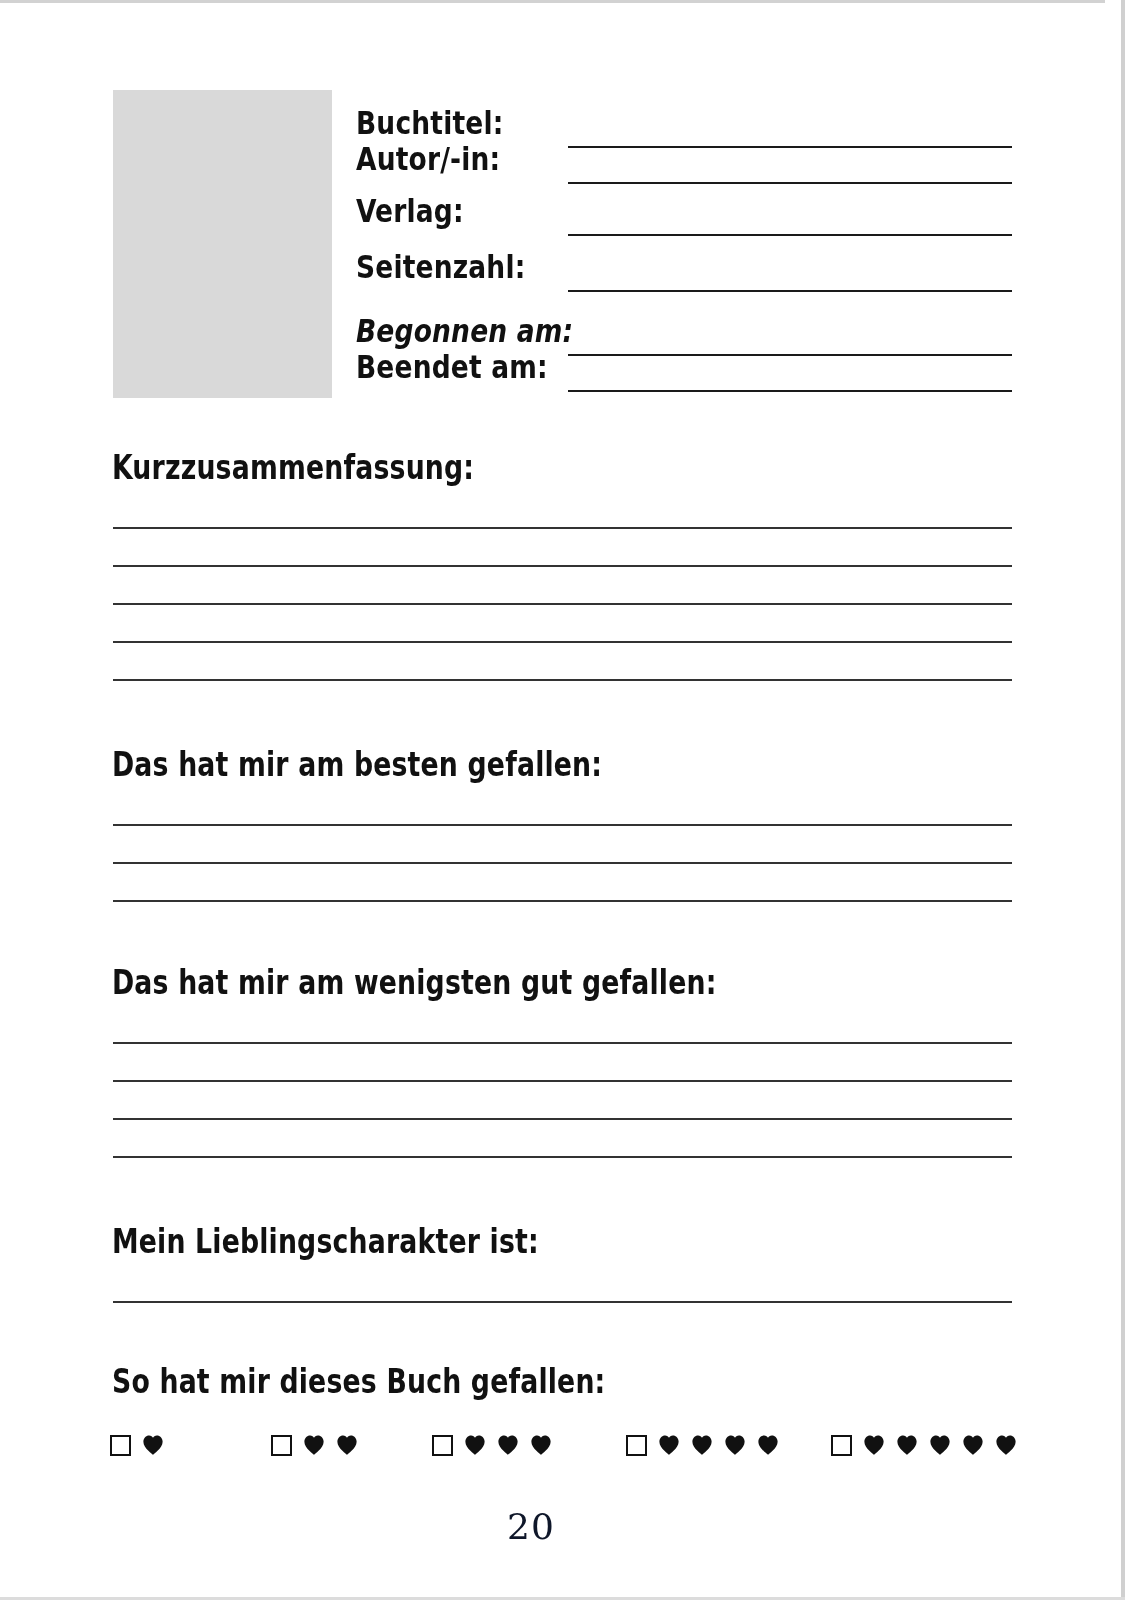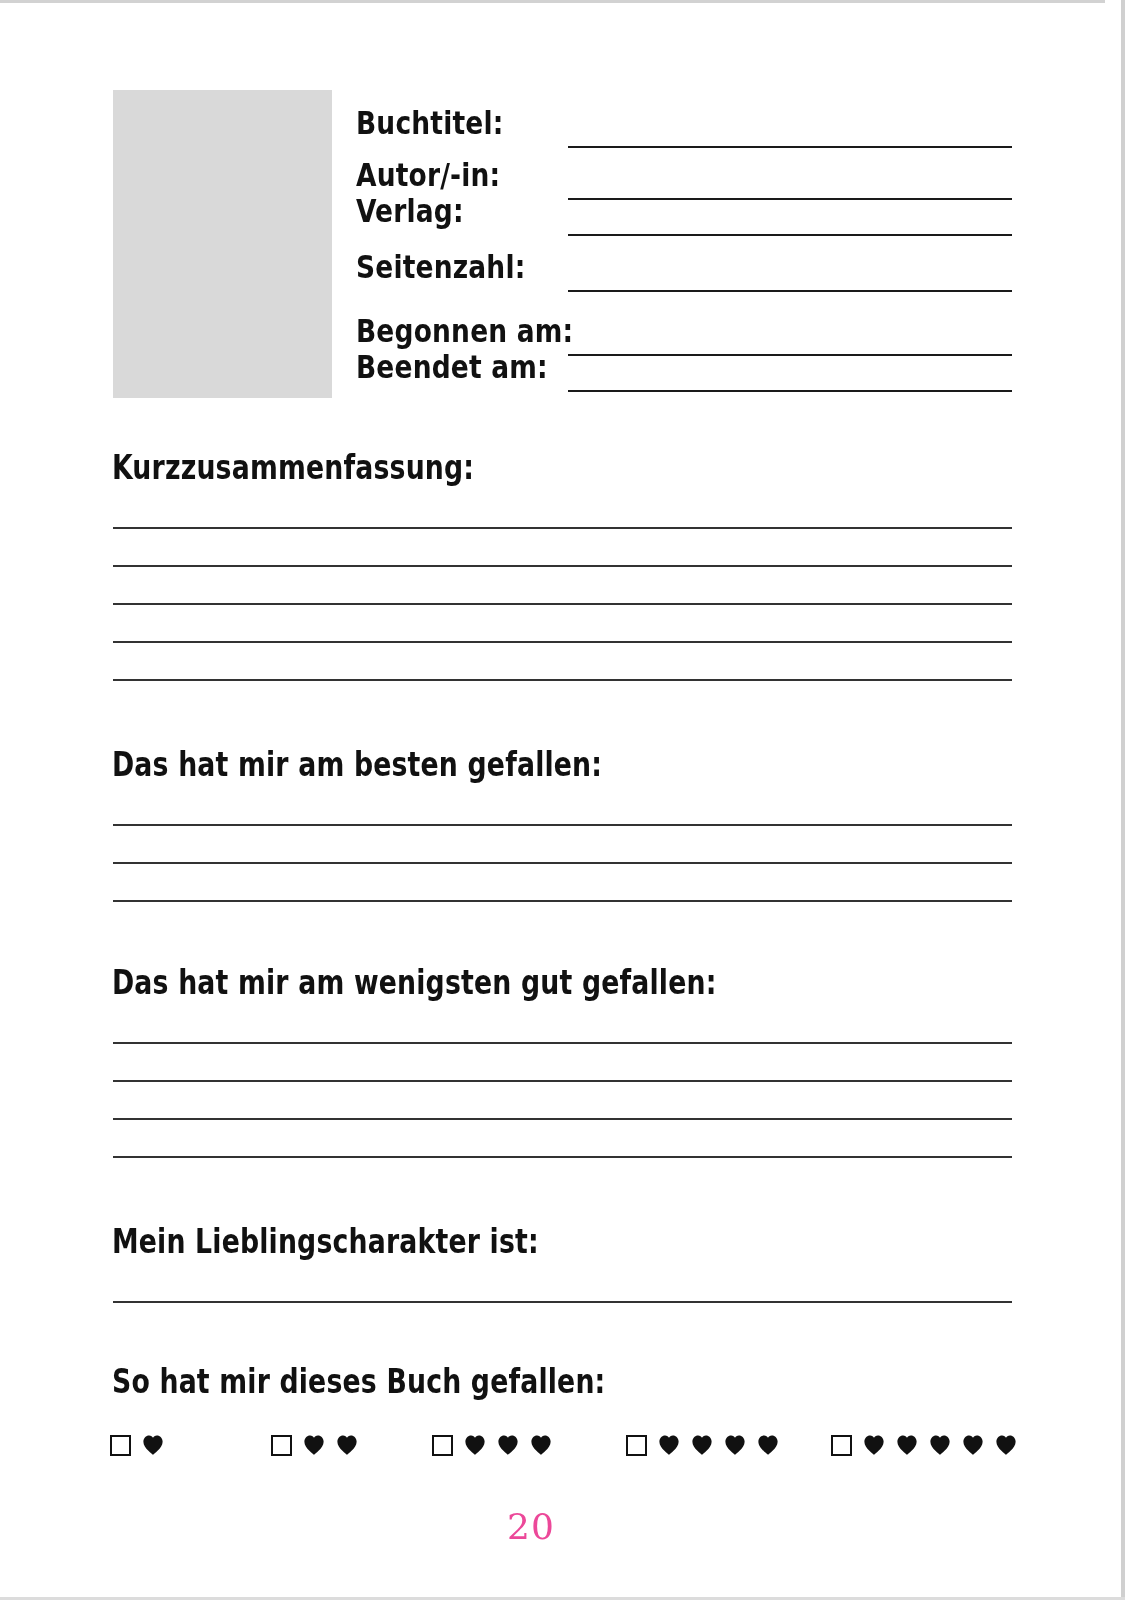--- a/index.html
+++ b/index.html
@@ -143,54 +143,54 @@
 
   
   .page-number {
     position: absolute;
     left: 0;
     top: 1506px;
     width: 1062px;
     text-align: center;
     font-family: "DejaVu Serif", "Liberation Serif", serif;
     font-size: 36px;
-    color: #ec4899;
+    color: #0f172a;
     letter-spacing: 1px;
   }
 </style>
 </head>
 <body>
 
 <div id="page">
 
   <div class="edge-top"></div>
   <div class="edge-right"></div>
   <div class="edge-right-inner"></div>
   <div class="edge-bottom"></div>
 
   <div class="cover-placeholder"></div>
 
   <div id="header-fields">
       <div class="field-row" style="top: 96px;">
         <div class="field-label">Buchtitel:</div>
         <div class="field-line"></div>
       </div>
-      <div class="field-row" style="top: 148px;">
+      <div class="field-row" style="top: 132px;">
         <div class="field-label">Autor/-in:</div>
         <div class="field-line"></div>
       </div>
       <div class="field-row" style="top: 184px;">
         <div class="field-label">Verlag:</div>
         <div class="field-line"></div>
       </div>
       <div class="field-row" style="top: 240px;">
         <div class="field-label">Seitenzahl:</div>
         <div class="field-line"></div>
       </div>
-      <div class="field-row" style="top: 304px;">
+      <div class="field-row" style="top: 304px; font-style: italic;">
         <div class="field-label">Begonnen am:</div>
         <div class="field-line"></div>
       </div>
       <div class="field-row" style="top: 340px;">
         <div class="field-label">Beendet am:</div>
         <div class="field-line"></div>
       </div>
     </div>
 
   <div id="sections">

